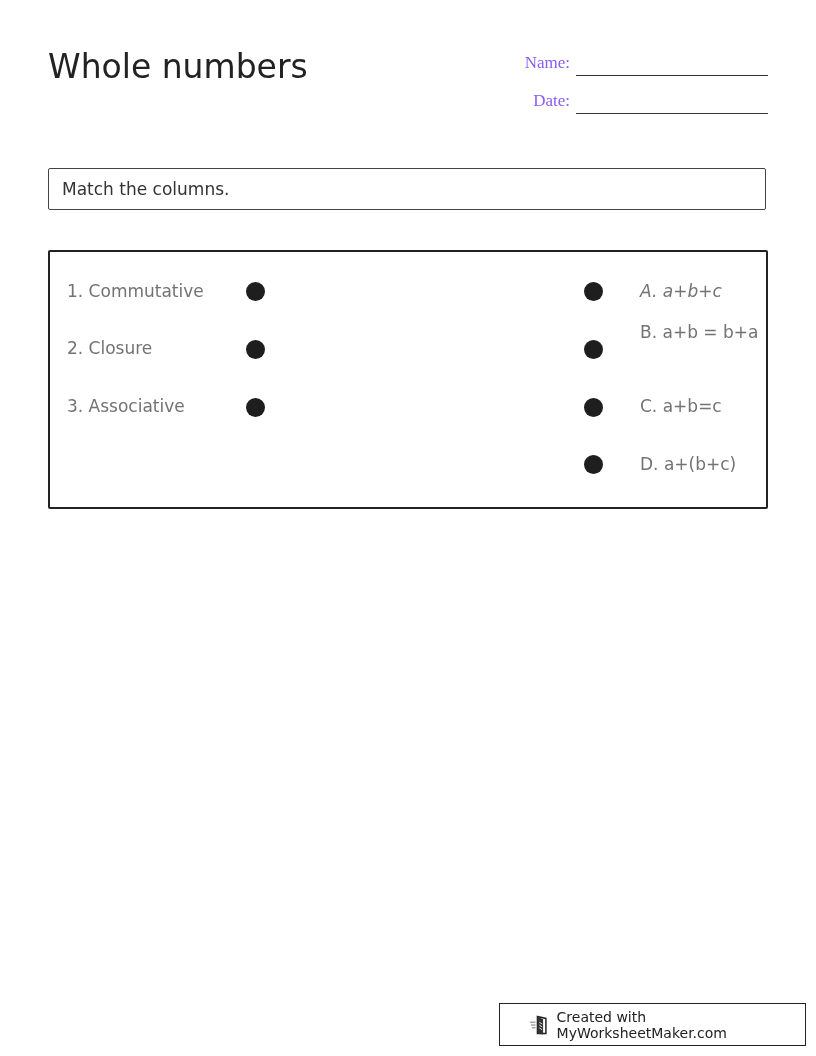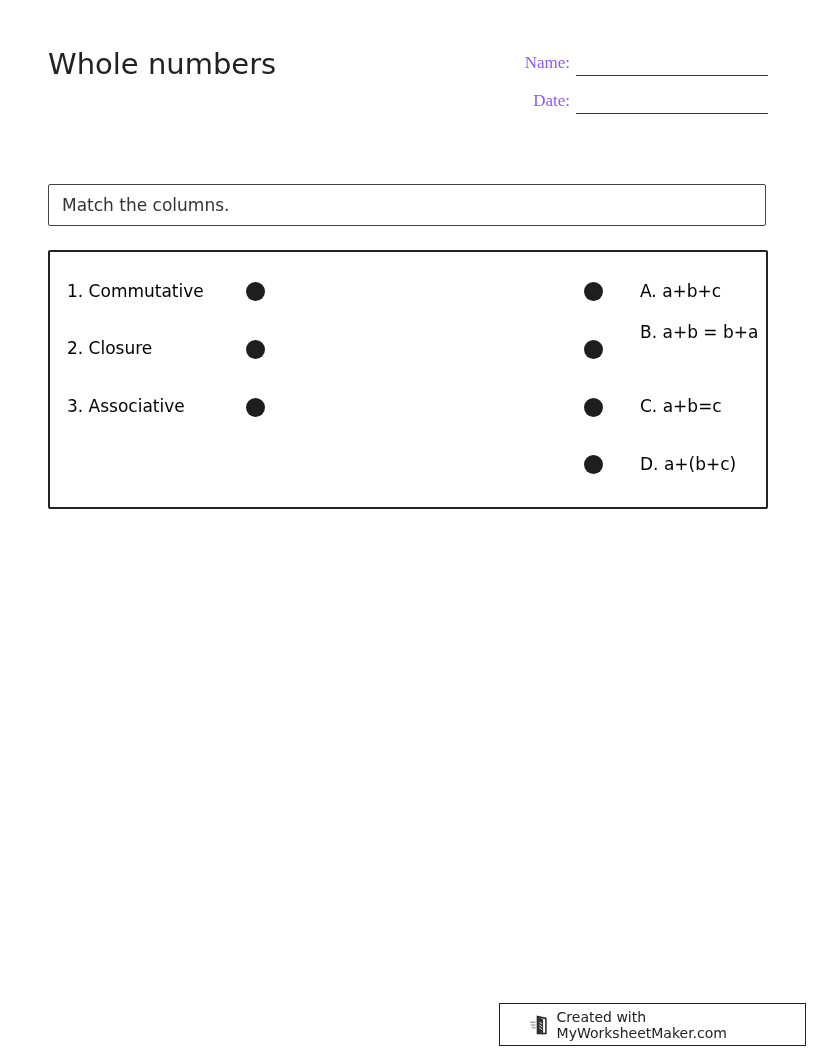--- a/index.html
+++ b/index.html
@@ -12,21 +12,21 @@
       height: 1056px;
       position: relative;
       overflow: hidden;
       color: #222222;
       font-family: "DejaVu Sans", sans-serif;
     }
     .title {
       position: absolute;
       left: 48px;
       top: 47px;
-      font-size: 29px;
+      font-size: 33px;
       font-weight: normal;
       letter-spacing: 0px;
       color: #222;
       margin: 0;
       font-family: "DejaVu Sans", sans-serif;
     }
     .field {
       position: absolute;
       display: flex;
       align-items: flex-end;
@@ -44,21 +44,21 @@
       border-bottom: 1.3px solid #333;
       height: 1px;
       margin-bottom: -3px;
     }
     .field-name { left: 500px; top: 53px; }
     .field-date { left: 500px; top: 91px; justify-content: space-between; }
 
     .instructions {
       position: absolute;
       left: 48px;
-      top: 184px;
+      top: 168px;
       width: 718px;
       height: 42px;
       border: 1px solid #444;
       border-radius: 2px;
       box-sizing: border-box;
       padding-left: 13px;
       display: flex;
       align-items: center;
       font-size: 17px;
       color: #333;
@@ -70,21 +70,21 @@
       top: 250px;
       width: 720px;
       height: 259px;
       border: 2px solid #222;
       border-radius: 2px;
       box-sizing: border-box;
     }
     .left-item, .right-item {
       position: absolute;
       font-size: 17px;
-      color: #000000;
+      color: #737373;
       white-space: nowrap;
     }
     .left-item { left: 17px; }
     .right-item { left: 590px; }
     .dot {
       position: absolute;
       width: 19px;
       height: 19px;
       border-radius: 50%;
       background: #1e1e1e;
@@ -131,21 +131,21 @@
   <span class="left-item" style="top:29px;">1. Commutative</span>
   <span class="dot dot-left" style="top:30px;"></span>
 
   <span class="left-item" style="top:86px;">2. Closure</span>
   <span class="dot dot-left" style="top:88px;"></span>
 
   <span class="left-item" style="top:144px;">3. Associative</span>
   <span class="dot dot-left" style="top:146px;"></span>
 
   <span class="dot dot-right" style="top:30px;"></span>
-  <span class="right-item" style="top:29px;">A. a+b+c</span>
+  <span class="right-item" style="top:29px;font-style:italic;">A. a+b+c</span>
 
   <span class="dot dot-right" style="top:88px;"></span>
   <span class="right-item" style="top:70px;">B. a+b = b+a</span>
 
   <span class="dot dot-right" style="top:146px;"></span>
   <span class="right-item" style="top:144px;text-align:center;">C. a+b=c</span>
 
   <span class="dot dot-right" style="top:203px;"></span>
   <span class="right-item" style="top:202px;">D. a+(b+c)</span>
 </div>

